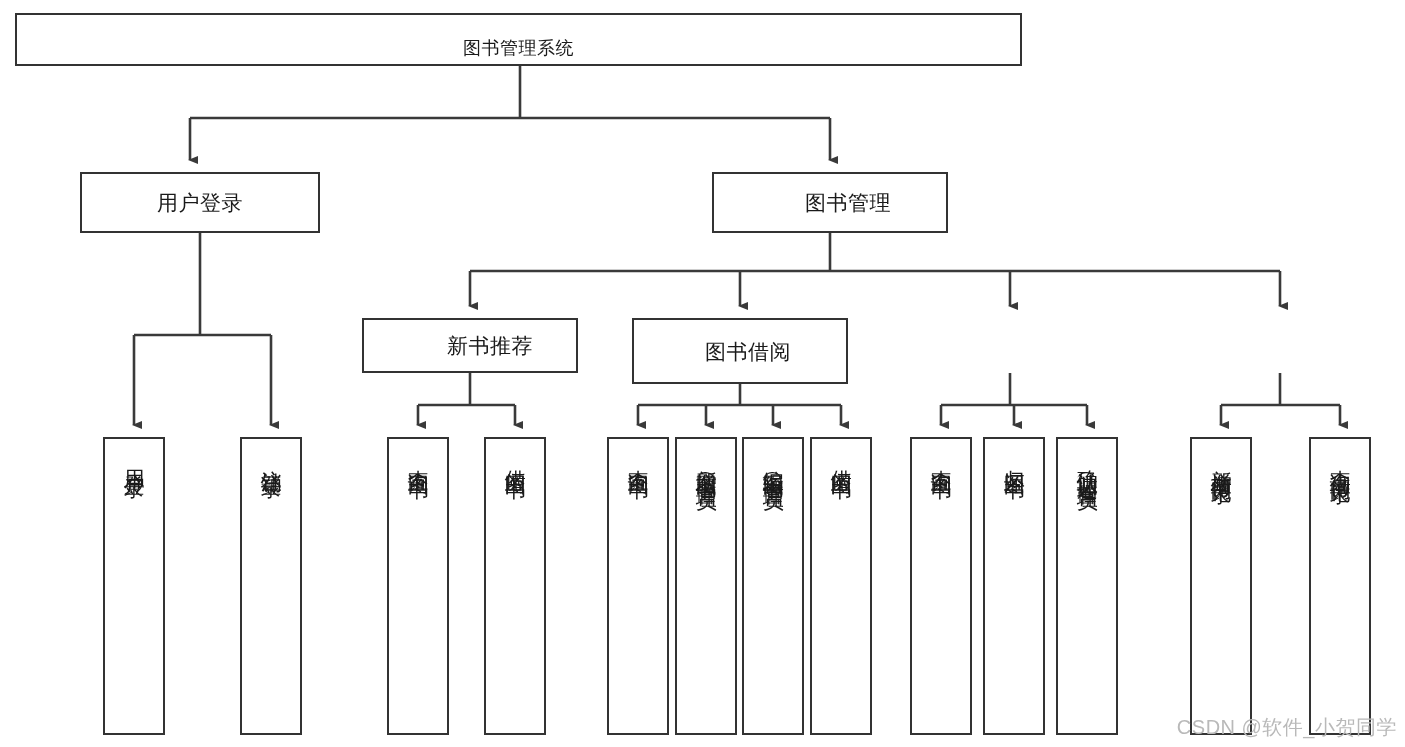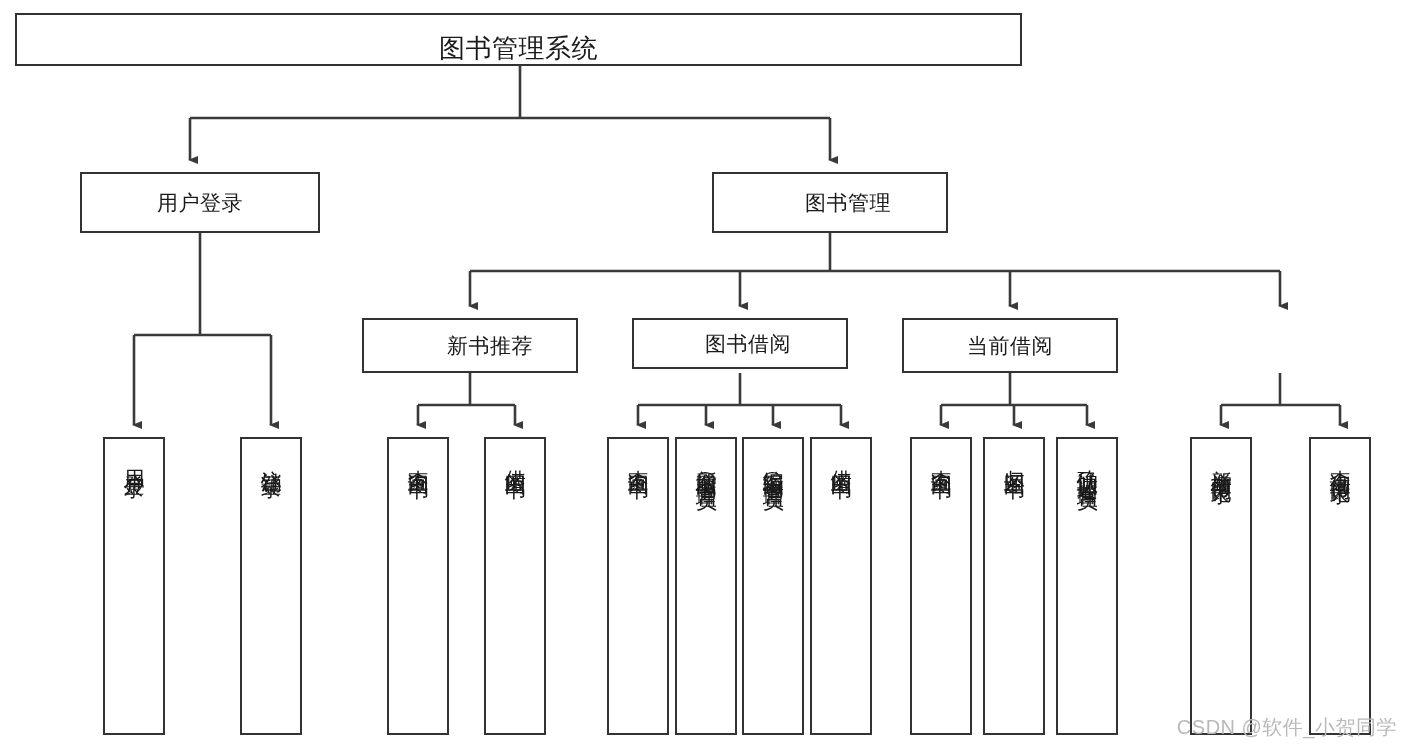--- a/index.html
+++ b/index.html
@@ -27,21 +27,21 @@
   .node .label{
     display:block;
     text-align:center;
     line-height:1.0;
     letter-spacing:0.5px;
     white-space:nowrap;
   }
 
   
   .node.h .label{font-size:21px;}
-  .node.root .label{font-size:26px;margin-top:17px;}
+  .node.root .label{font-size:18px;margin-top:17px;}
 
   
   .node.v{
     align-items:flex-start;
     padding-top:14px;
   }
   .node.v .label{
     writing-mode:vertical-rl;
     text-orientation:upright;
     font-size:21px;
@@ -123,25 +123,22 @@
   <div class="node h" style="left:80px;top:172px;width:240px;height:61px;">
     <span class="label">用户登录</span>
   </div>
   <div class="node h" style="left:712px;top:172px;width:236px;height:61px;padding-left:36px;">
     <span class="label">图书管理</span>
   </div>
 
   <div class="node h" style="left:362px;top:318px;width:216px;height:55px;padding-left:40px;">
     <span class="label">新书推荐</span>
   </div>
-  <div class="node h" style="left:632px;top:318px;width:216px;height:51px;padding-left:16px;">
+  <div class="node h" style="left:632px;top:318px;width:216px;height:66px;padding-left:16px;">
     <span class="label">图书借阅</span>
-  </div>
-  <div class="node h" style="left:902px;top:318px;width:216px;height:55px;">
-    <span class="label">当前借阅</span>
   </div>
 
   <div class="node v" style="left:103px;top:437px;width:62px;height:298px;">
     <span class="label">用户登录</span>
   </div>
   <div class="node v" style="left:240px;top:437px;width:62px;height:298px;">
     <span class="label">注销登录</span>
   </div>
 
   <div class="node v" style="left:387px;top:437px;width:62px;height:298px;">

